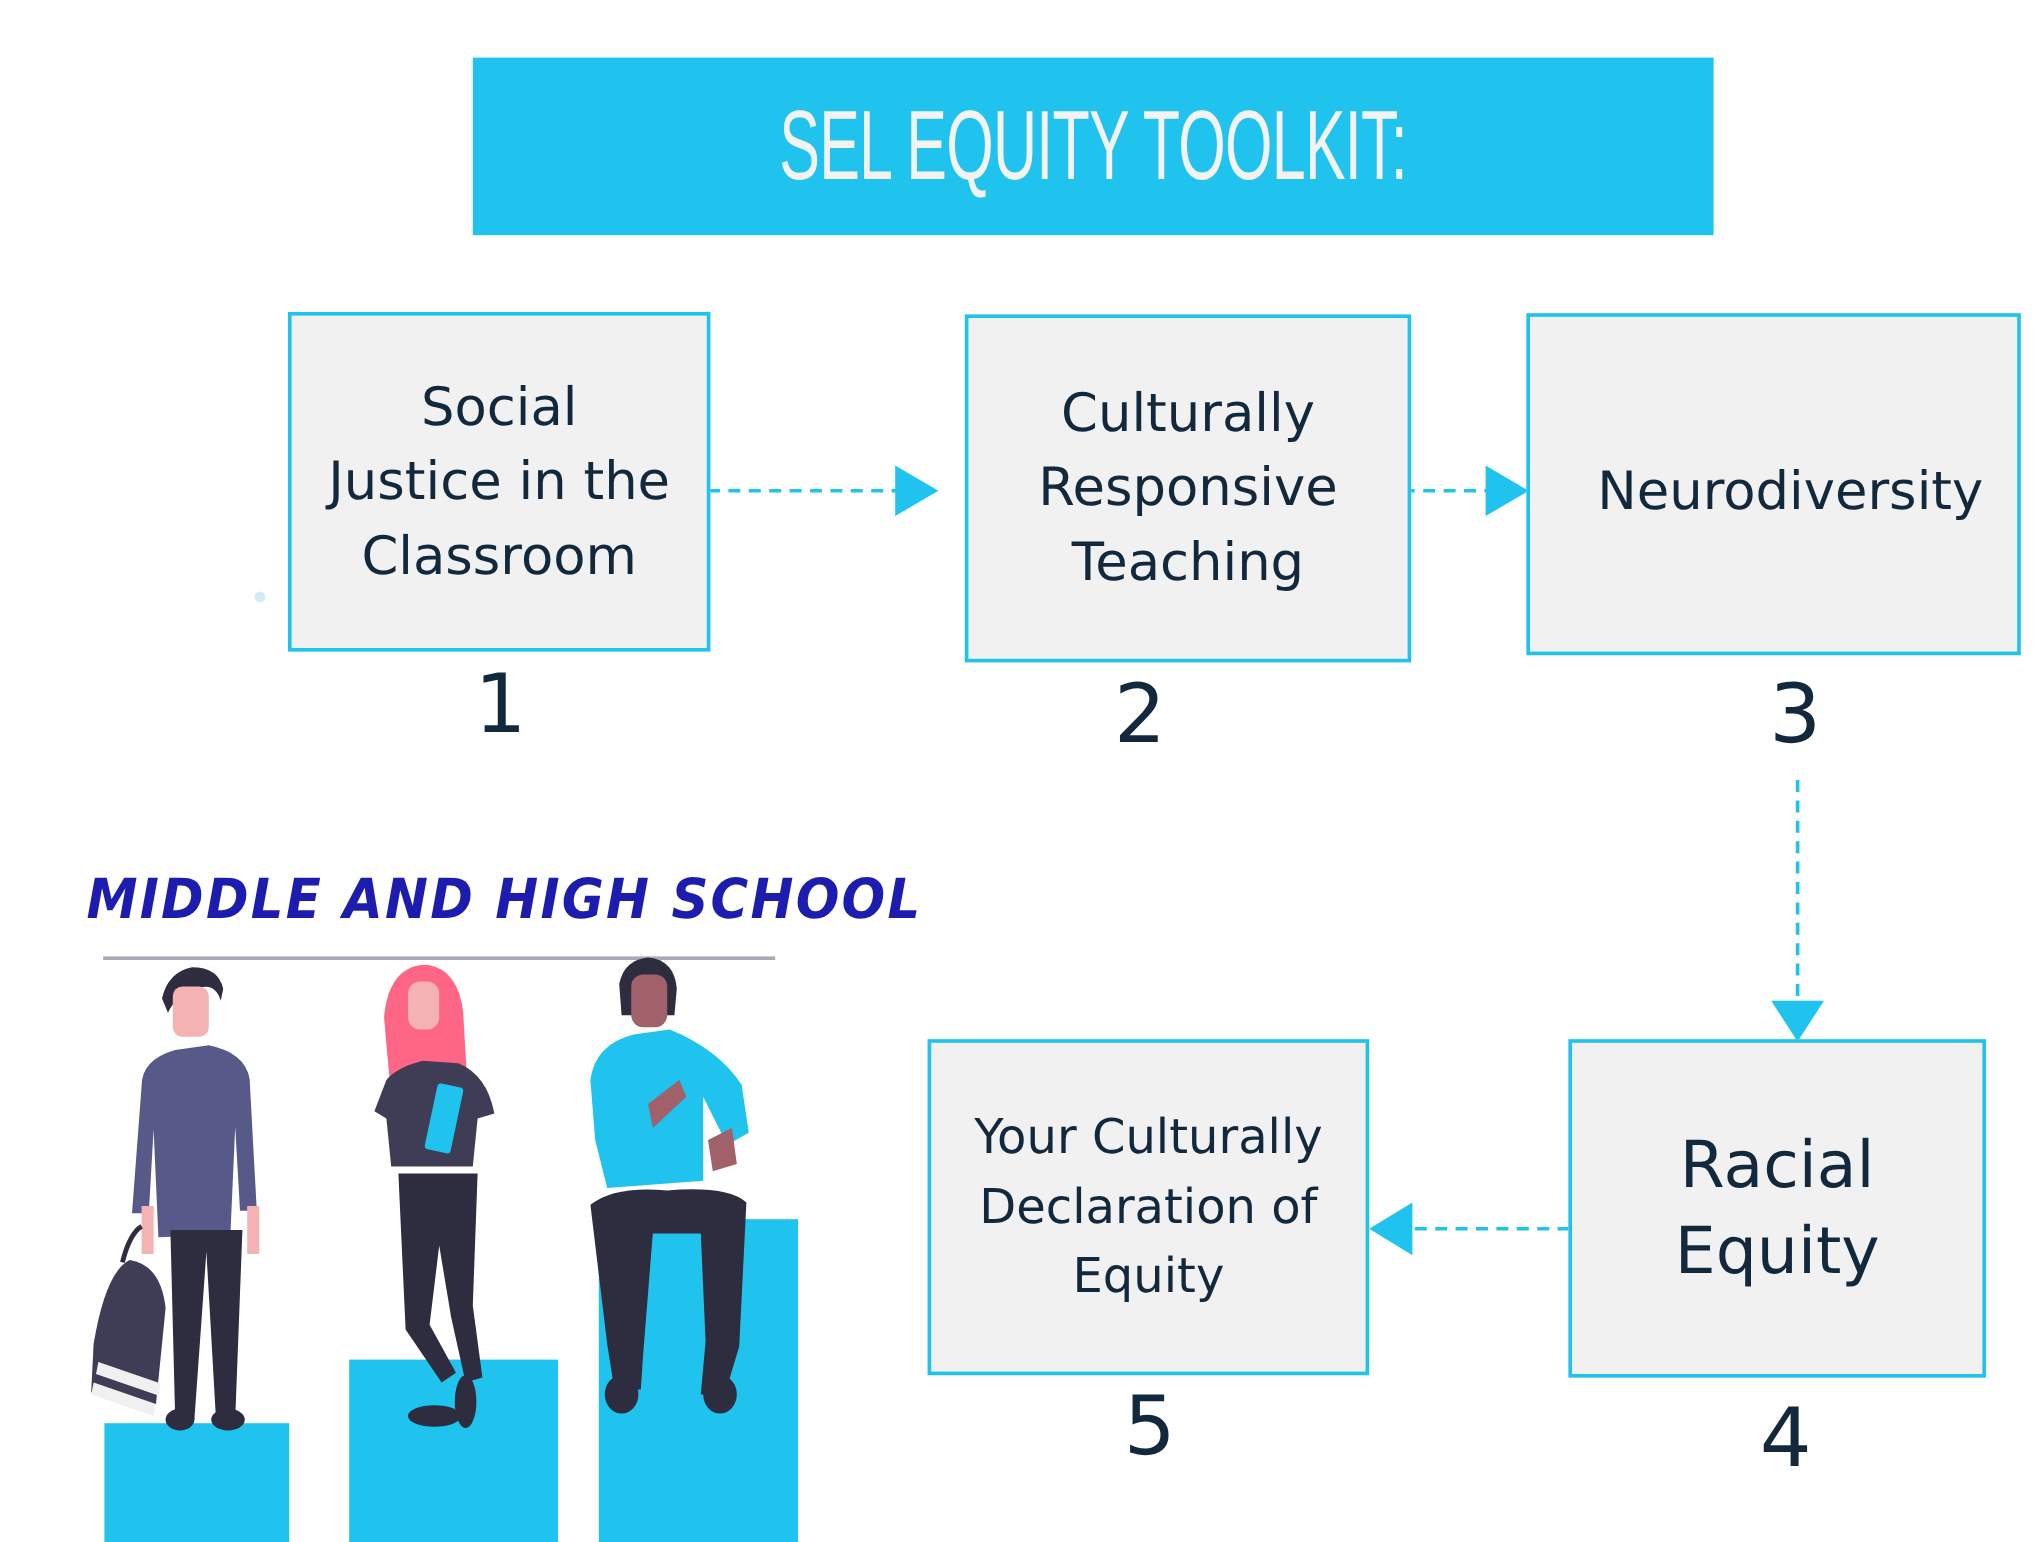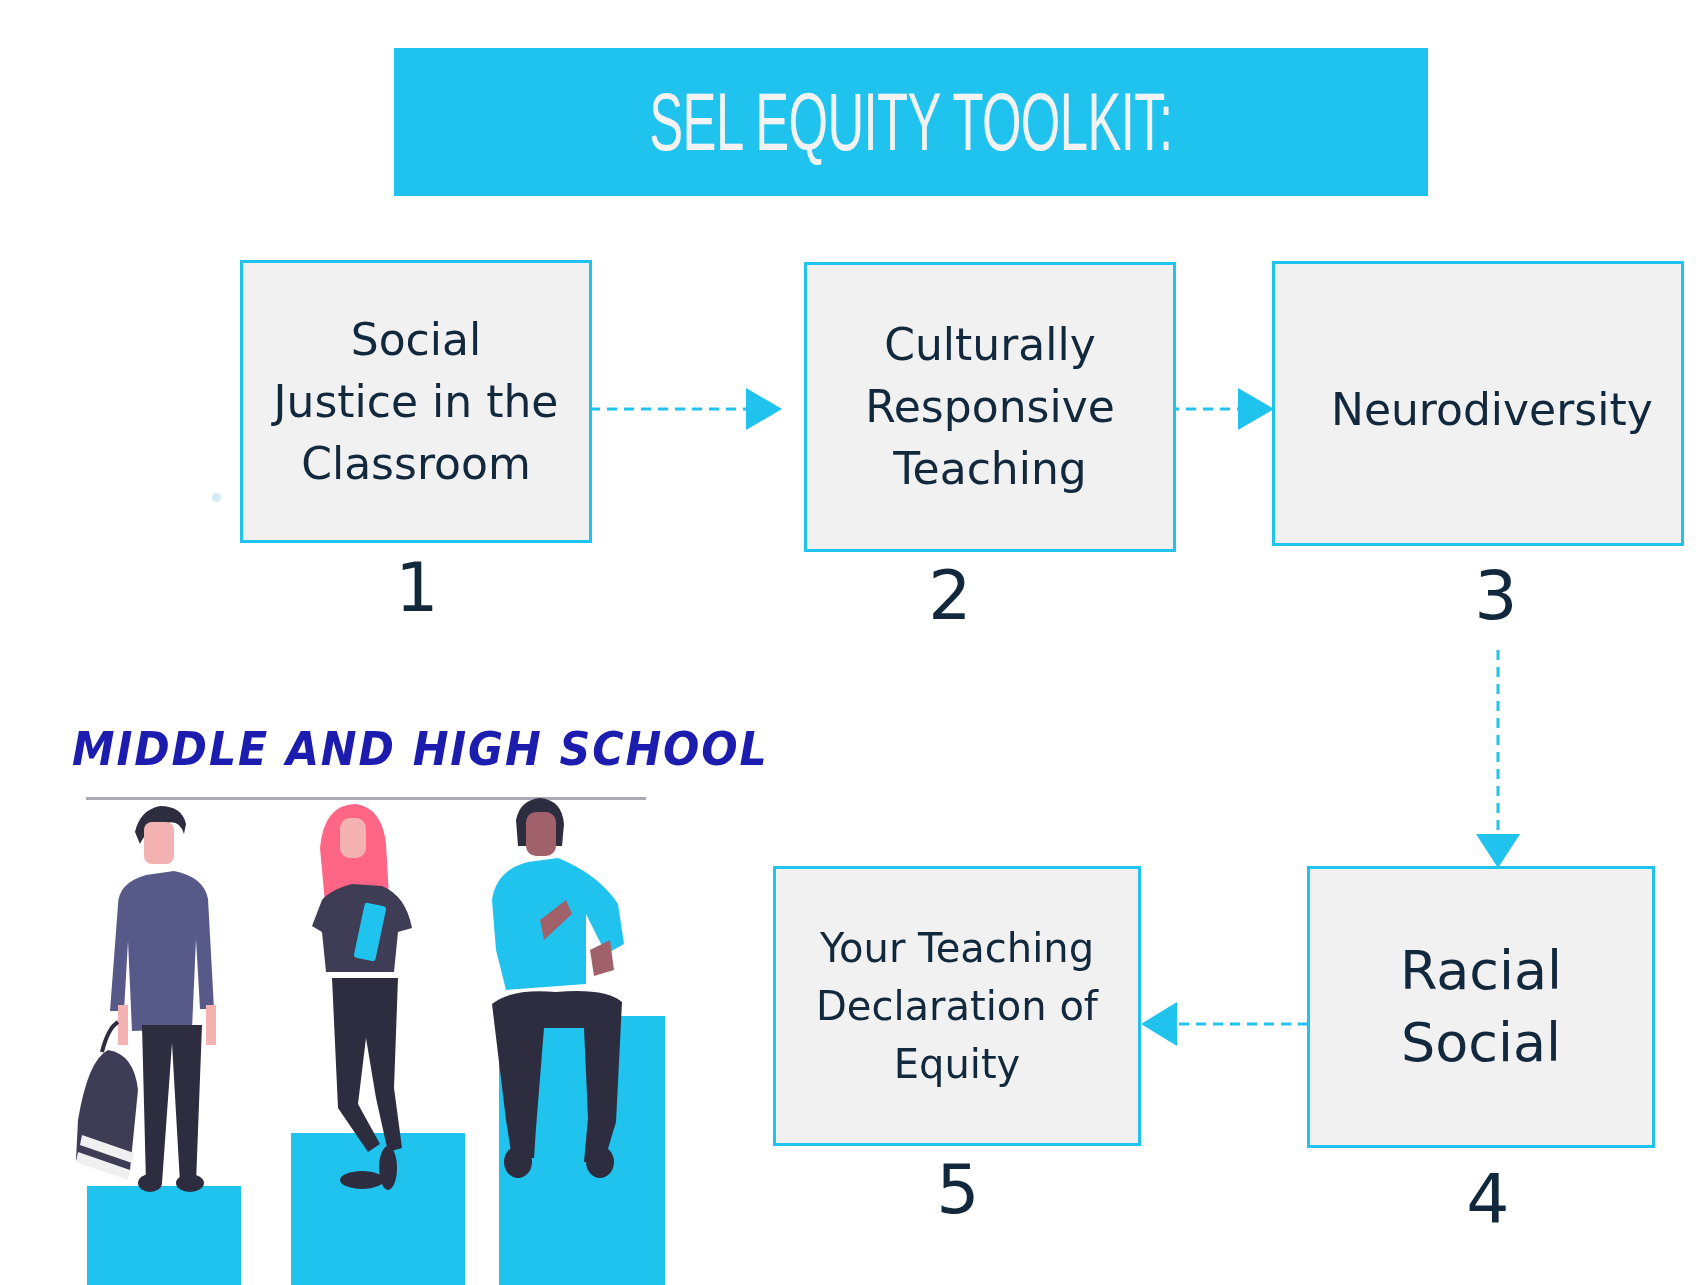--- a/index.html
+++ b/index.html
@@ -63,26 +63,26 @@
 </div>
 <div class="step-number" style="left:890px; top:556px;">2</div>
 
 <div class="step-box" style="left:1272px; top:261px; width:412px; height:285px; justify-content:flex-start; align-items:flex-start;">
   <span class="step-label" style="margin-left:56px; margin-top:115px;">Neurodiversity</span>
 </div>
 <div class="step-number" style="left:1436px; top:556px;">3</div>
 
 <div class="step-box" style="left:1307px; top:866px; width:348px; height:282px;">
   <span class="step-label" style="font-size:54px; line-height:72px;">Racial
-Social</span>
+Equity</span>
 </div>
 <div class="step-number" style="left:1428px; top:1160px;">4</div>
 
 <div class="step-box" style="left:773px; top:866px; width:368px; height:280px;">
-  <span class="step-label" style="font-size:40px; line-height:58px;">Your Teaching
+  <span class="step-label" style="font-size:40px; line-height:58px;">Your Culturally
 Declaration of
 Equity</span>
 </div>
 <div class="step-number" style="left:898px; top:1150px;">5</div>
 
 <div class="section-label">MIDDLE AND HIGH SCHOOL</div>
 <div class="section-rule"></div>
 
 <svg class="illustration" viewBox="0 0 640 500">
 

